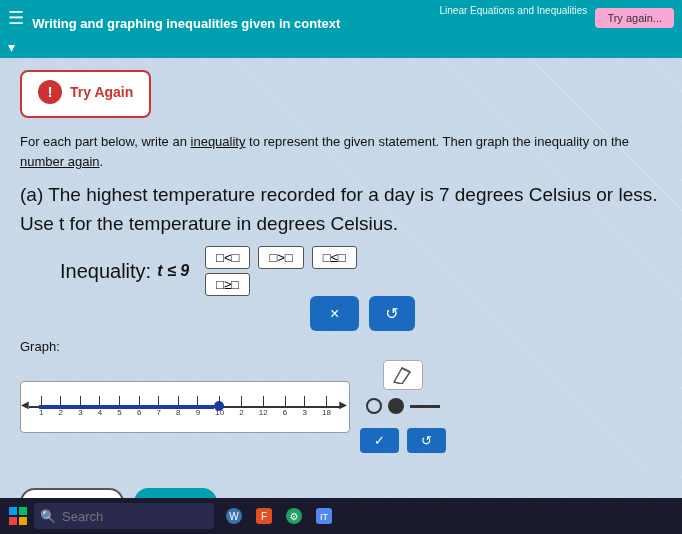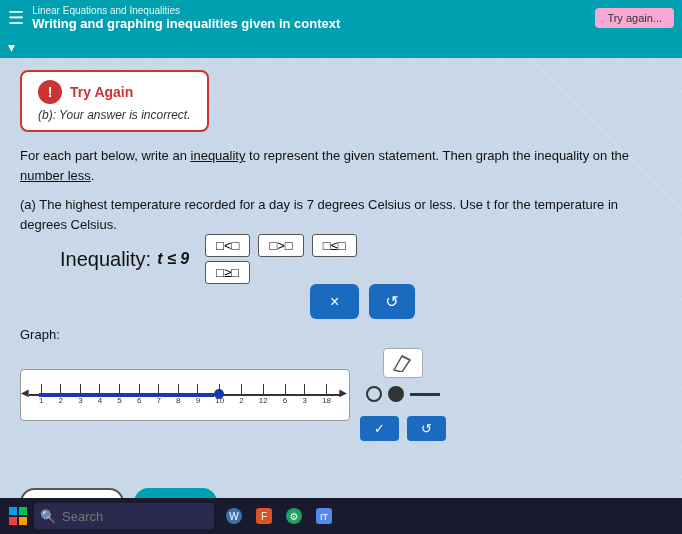--- a/index.html
+++ b/index.html
@@ -23,20 +23,21 @@
     }
     .top-bar-left {
       display: flex;
       flex-direction: column;
       flex: 1;
     }
     .top-bar-subtitle {
       color: #fff;
       font-size: 10px;
       opacity: 0.9;
+      text-align: right;
     }
     .top-bar-title {
       color: #fff;
       font-size: 13px;
       font-weight: bold;
     }
     .try-again-btn {
       background: #f9a8d4;
       border: none;
       border-radius: 4px;
@@ -119,23 +120,23 @@
     
     .instructions {
       font-size: 13px;
       color: #111;
       margin-bottom: 10px;
       line-height: 1.5;
     }
     .instructions u { }
 
     .part-label {
-      font-size: 13px;
+      font-size: 19px;
       color: #111;
-      margin-bottom: 0;
+      margin-bottom: 8px;
       line-height: 1.5;
     }
 
     
     .inequality-row {
       display: flex;
       align-items: center;
       margin-bottom: 10px;
       gap: 16px;
     }
@@ -447,26 +448,25 @@
 <div class="main-content">
 
   
   <div class="try-again-box">
     <div class="try-again-box-header">
       <div class="circle-q">
         <span>!</span>
       </div>
       <span class="try-again-label">Try Again</span>
     </div>
-    <div class="try-again-desc">(b): Your answer is incorrect.</div>
   </div>
 
   
   <div class="instructions">
-    For each part below, write an <u>inequality</u> to represent the given statement. Then graph the inequality on the <u>number less</u>.
+    For each part below, write an <u>inequality</u> to represent the given statement. Then graph the inequality on the <u>number again</u>.
   </div>
 
   <div class="part-label">
     <span>(a) The highest temperature recorded for a day is 7 degrees Celsius or less. Use t for the temperature in degrees Celsius.</span>
   </div>
 
   
   <div class="inequality-row">
     <div style="display:flex;align-items:center;gap:6px;margin-left:40px;">
       <span style="font-size:20px;color:#111;">Inequality:</span>

